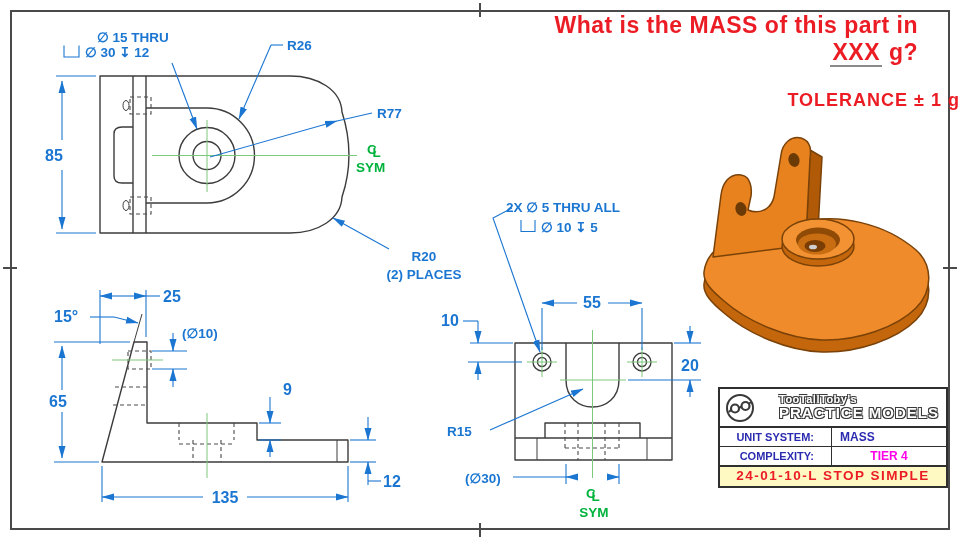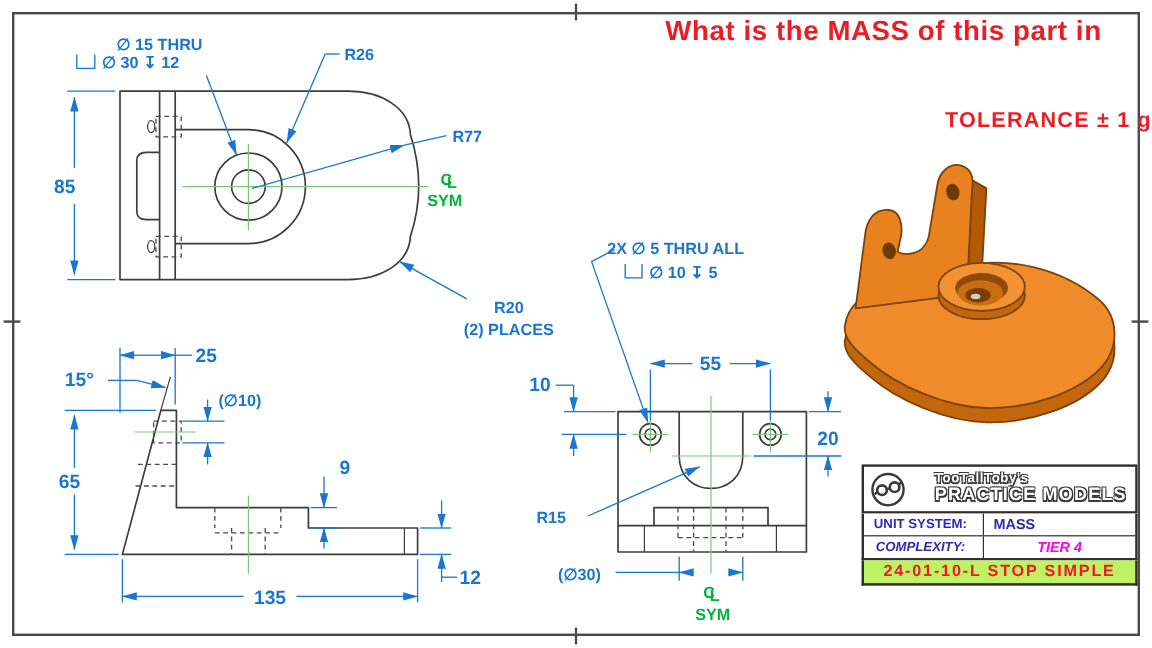--- a/index.html
+++ b/index.html
@@ -25,28 +25,28 @@
   .titleblock{position:absolute;left:718px;top:387px;width:230px;}
   .tb-logo{box-sizing:border-box;height:41px;border:2px solid #2f2f2f;display:flex;
            align-items:center;gap:23px;padding:2px 4px;background:#fff;}
   .brand{line-height:1.1;}
   .brand-top{font-size:11px;font-weight:bold;letter-spacing:.5px;color:#fff;
      text-shadow:-1px -1px 0 #3a3a3a,1px -1px 0 #3a3a3a,-1px 1px 0 #3a3a3a,1px 1px 0 #3a3a3a;}
   .brand-bottom{font-size:15px;font-weight:bold;letter-spacing:1px;color:#fff;
      text-shadow:-1px -1px 0 #3a3a3a,1px -1px 0 #3a3a3a,-1px 1px 0 #3a3a3a,1px 1px 0 #3a3a3a;}
   .tb-table{box-sizing:border-box;border:2px solid #2f2f2f;border-top:none;background:#fff;}
   .tb-row{display:flex;height:18px;line-height:18px;border-bottom:1.5px solid #2f2f2f;}
-  .tb-row:last-child{border-bottom:none;font-style:italic;}
-  .tb-label{width:94px;text-align:center;padding-right:5px;font-size:11px;font-weight:bold;
+  .tb-row:last-child{border-bottom:none;}
+  .tb-label{width:94px;text-align:right;padding-right:17px;font-size:11px;font-weight:bold;
             color:#2b2bb0;border-right:1.5px solid #2f2f2f;}
   .tb-val{flex:1;text-align:left;padding-left:8px;font-size:12px;font-weight:bold;color:#2b2bb0;}
   .tb-row-tier .tb-val{color:#ff00e8;text-align:center;padding-left:0;}
   .tb-footer{box-sizing:border-box;border:2px solid #2f2f2f;border-top:none;height:21px;
              line-height:18px;text-align:center;color:#ec1c24;font-size:13.5px;font-weight:bold;
-             letter-spacing:1.5px;background:#bef264;}
+             letter-spacing:1.5px;background:#fef9c3;}
 </style>
 </head>
 <body>
 
 <div class="sheet">
 
   <div class="border-frame"></div>
   <div class="tick" style="left:479px;top:3px;width:2px;height:14px;"></div>
   <div class="tick" style="left:479px;top:523px;width:2px;height:14px;"></div>
   <div class="tick" style="left:3px;top:267px;width:14px;height:2px;"></div>
@@ -233,20 +233,21 @@
       <ellipse cx="818" cy="239" rx="36" ry="20" fill="#f29233" stroke="#7a4208" stroke-width="1.5"></ellipse>
       <ellipse cx="818" cy="240" rx="22" ry="12.5" fill="#8f4a06"></ellipse>
       <ellipse cx="817" cy="244" rx="19" ry="10.5" fill="#c96d12"></ellipse>
       <ellipse cx="815" cy="246" rx="10.5" ry="6" fill="#7a3d04"></ellipse>
       <ellipse cx="813" cy="247" rx="4" ry="2.3" fill="#cfcfcf"></ellipse>
     </g>
   </svg>
 
   <div class="question">
     <div>What is the MASS of this part in</div>
+    <div><span class="q-underline">XXX</span><span> g?</span></div>
   </div>
   <div class="tolerance">TOLERANCE ± 1 g</div>
 
   <div class="titleblock">
     <div class="tb-logo">
       <svg width="32" height="32" viewBox="0 0 32 32" style="position:static;flex:none;">
         <circle cx="16" cy="16" r="13" fill="#fff" stroke="#3a3a3a" stroke-width="2"></circle>
         <circle cx="11" cy="16.5" r="4" fill="#fff" stroke="#3a3a3a" stroke-width="2.2"></circle>
         <circle cx="21.5" cy="14" r="4" fill="#fff" stroke="#3a3a3a" stroke-width="2.2"></circle>
         <line x1="14.5" y1="15.8" x2="18" y2="14.8" stroke="#3a3a3a" stroke-width="2"></line>

